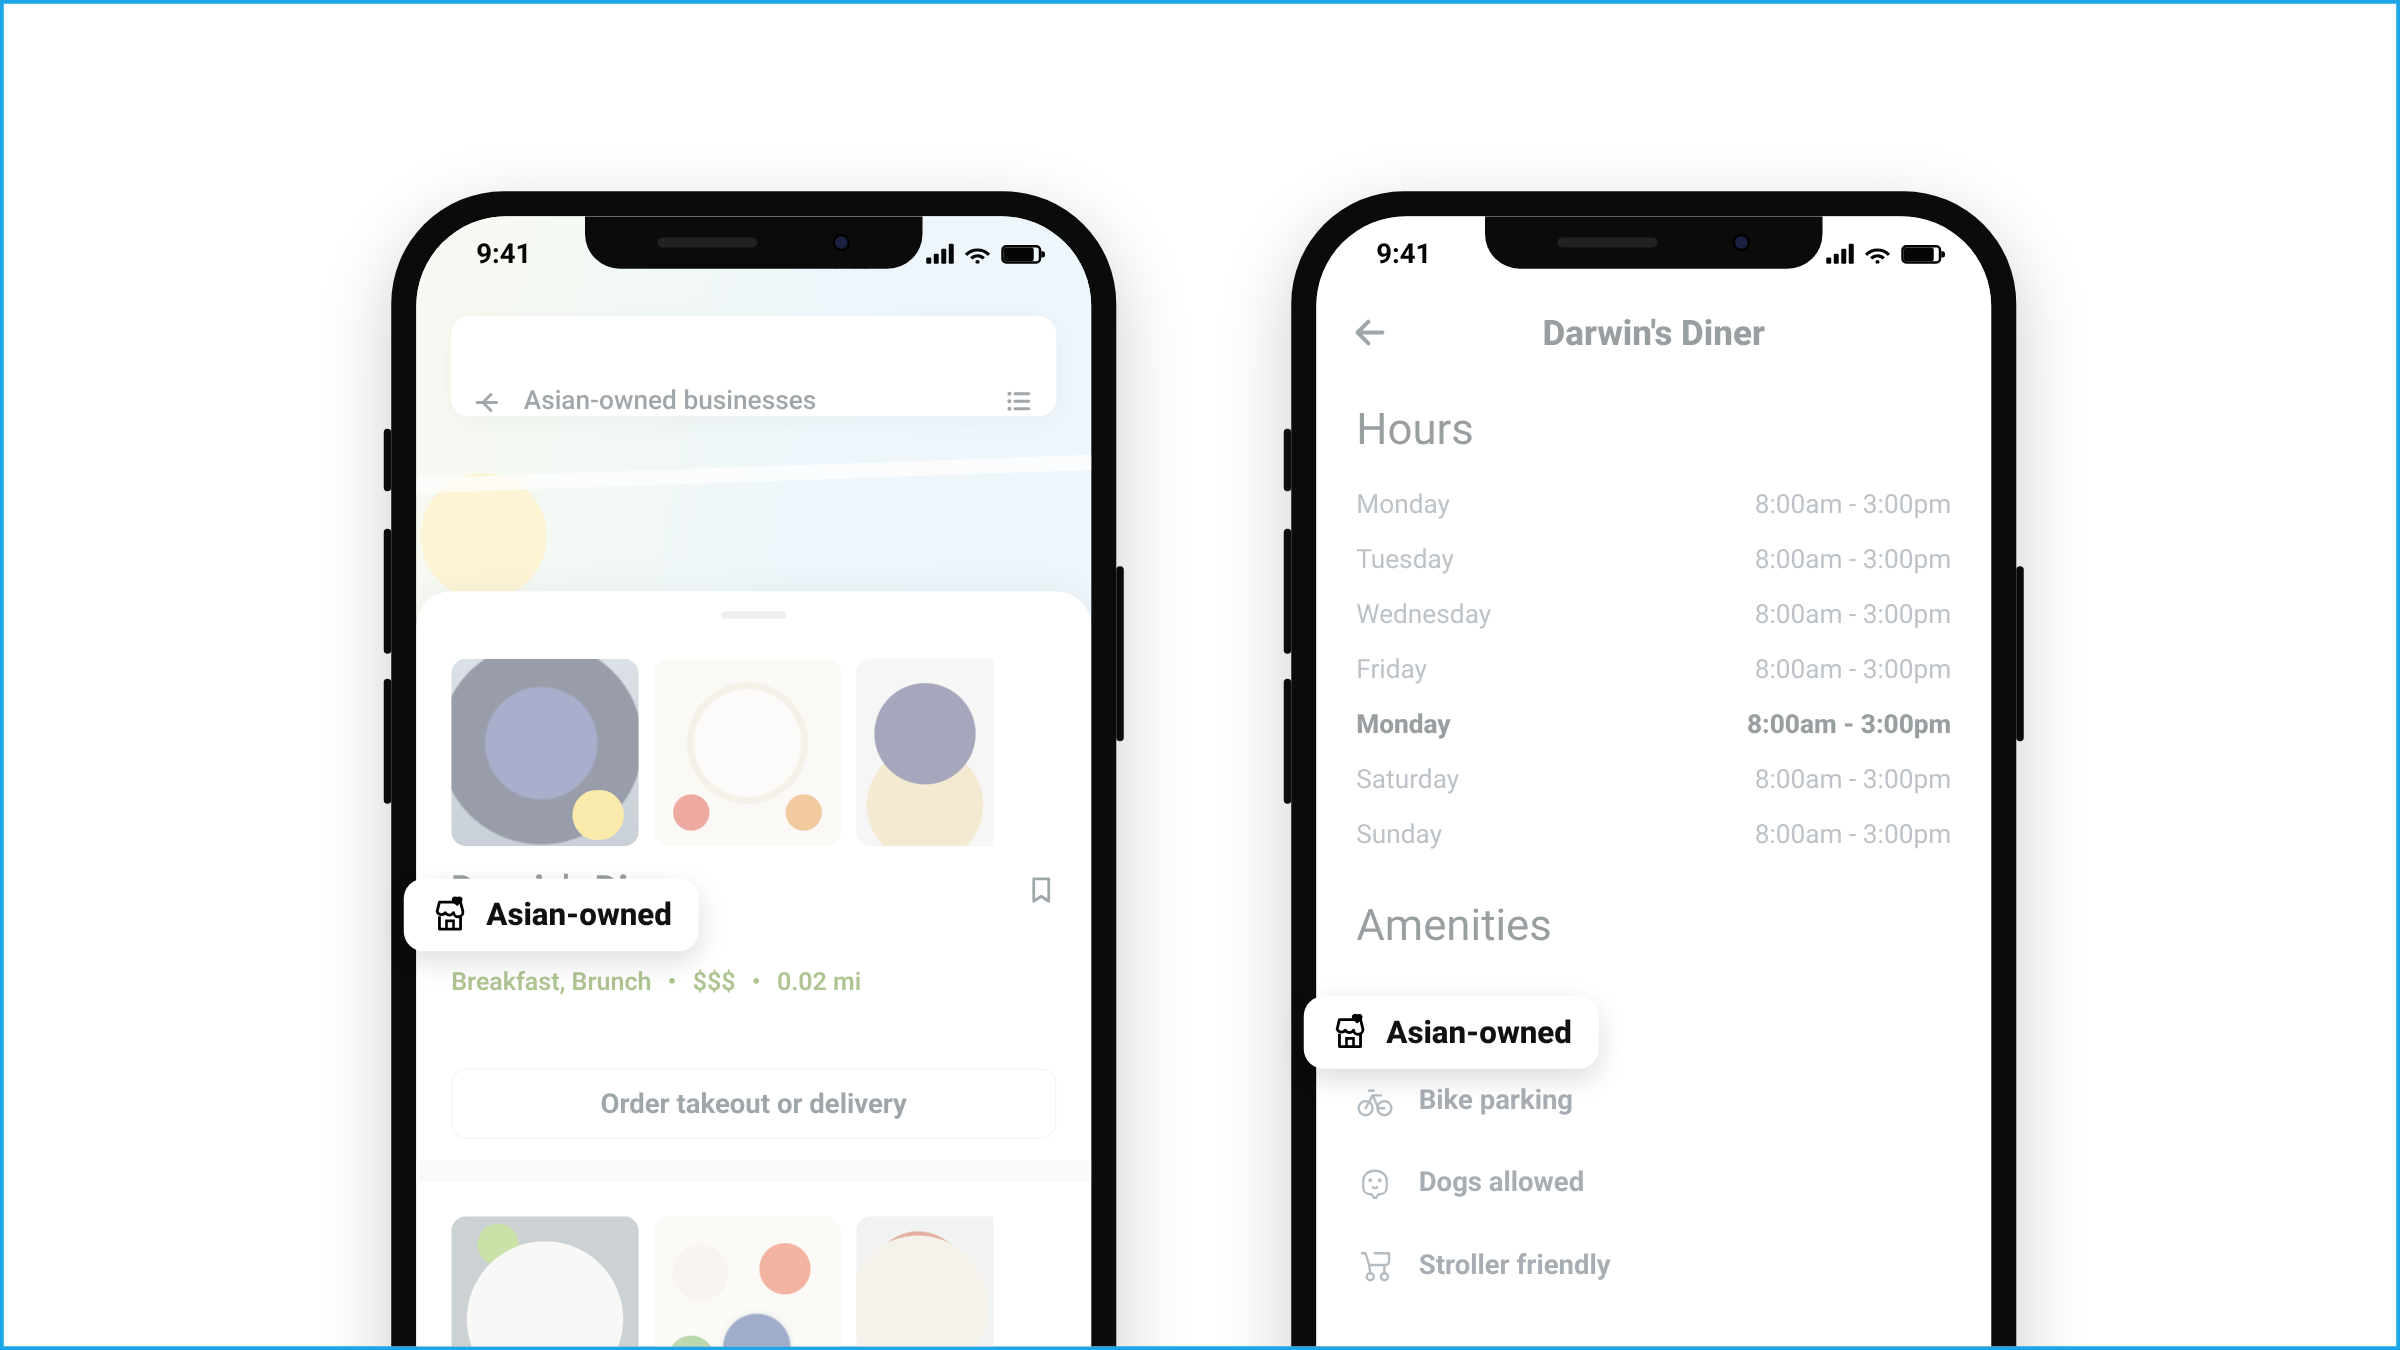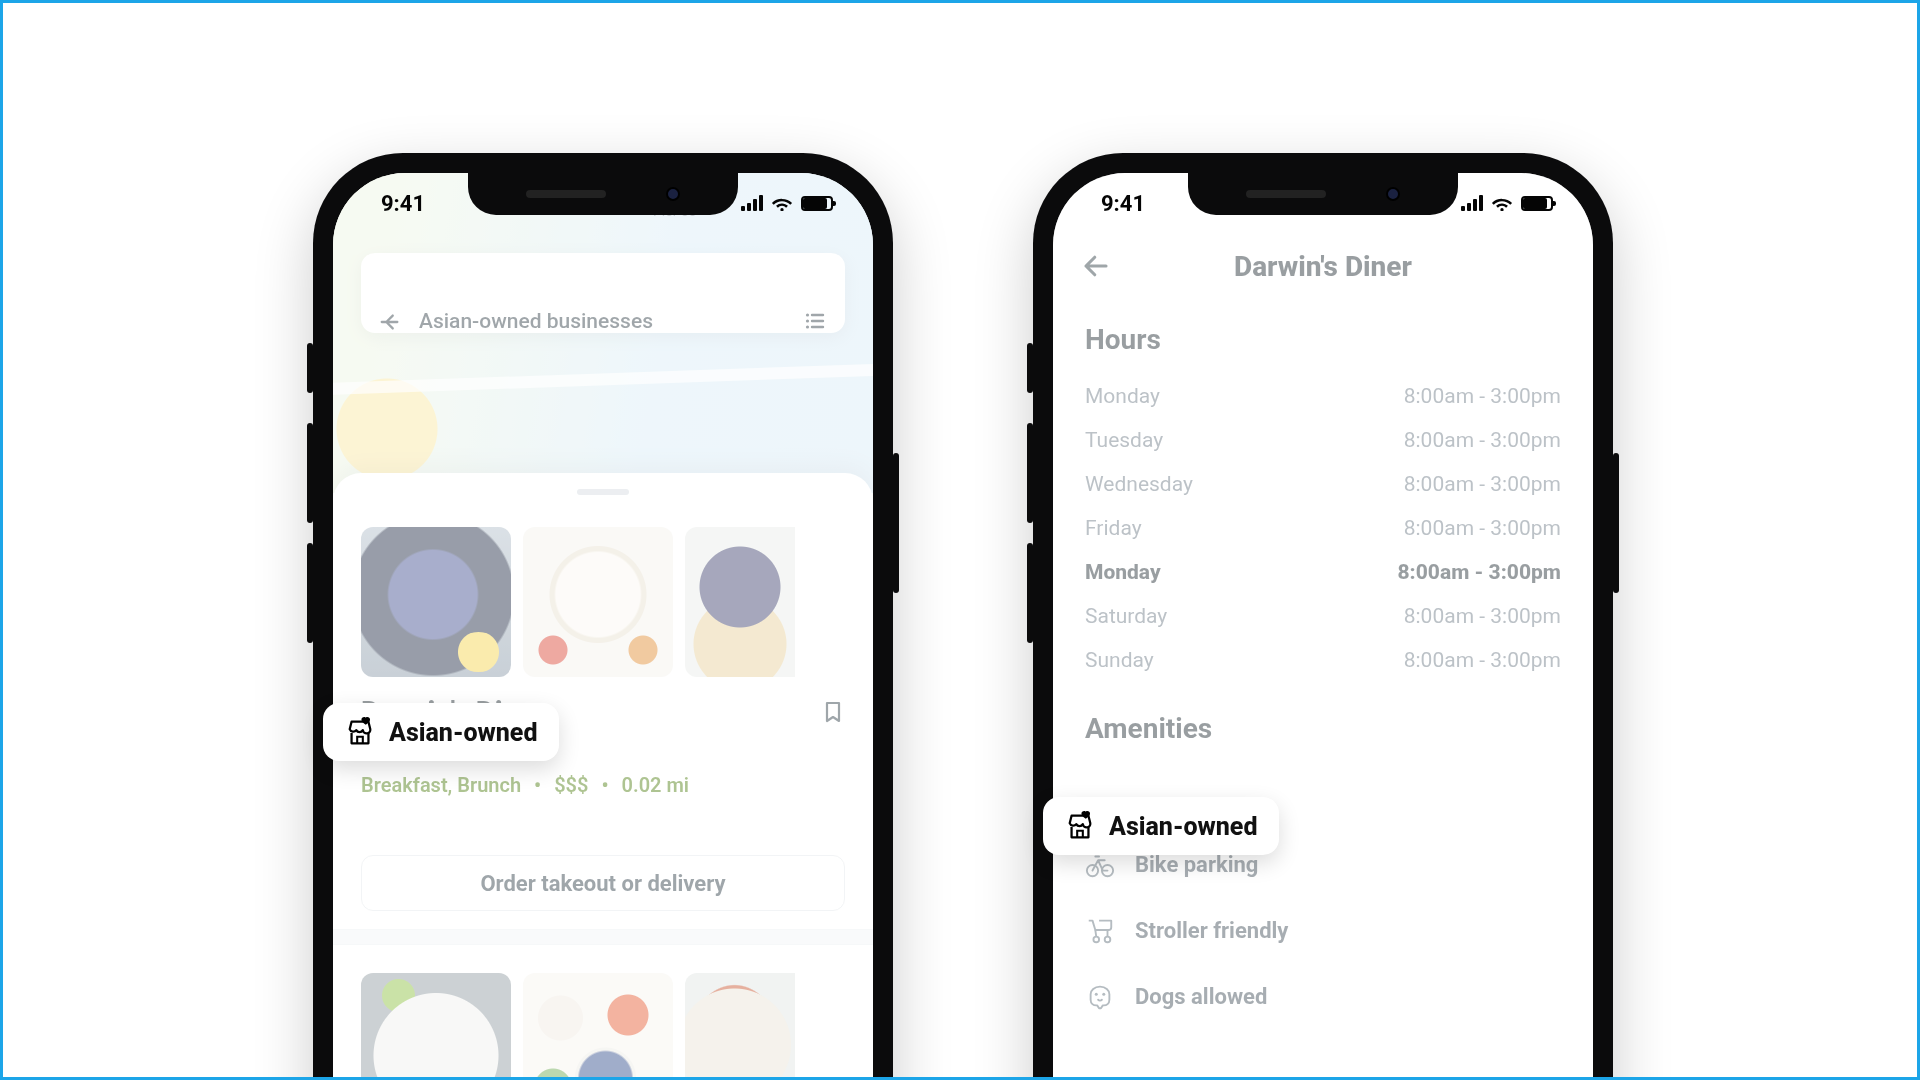--- a/index.html
+++ b/index.html
@@ -243,21 +243,21 @@
     height: 74px; margin-top: 56px;
     display: flex; align-items: center; justify-content: center;
   }
   .detail-back {
     position: absolute; left: 28px; top: 50%; transform: translateY(-50%);
     width: 30px; height: 30px; color: #2c3a42;
   }
   .detail-title { font-size: 28px; font-weight: 800; color: #1d2930; }
 
   .section { padding: 20px 32px 10px; }
-  .section h3 { font-size: 28px; font-weight: 700; color: #1d2930; margin-bottom: 18px; }
+  .section h3 { font-size: 35px; font-weight: 400; color: #1d2930; margin-bottom: 18px; }
   .hours-row {
     display: flex; justify-content: space-between; padding: 10px 0;
     font-size: 21px; color: #6b7884; font-weight: 400;
   }
   .hours-row.current { color: #1d2930; font-weight: 800; }
 
   .amenity-row {
     display: flex; align-items: center; gap: 20px; padding: 18px 0;
     font-size: 22px; color: #3d4b55; font-weight: 700;
   }
@@ -519,29 +519,29 @@
         <div class="amenity-chip-space"></div>
 
         <div class="amenity-row">
           <svg class="aicon">
               <use href="#ic-bike"></use>
             </svg>
           <span>Bike parking</span>
         </div>
         <div class="amenity-row">
           <svg class="aicon">
+              <use href="#ic-dog"></use>
+            </svg>
+          <span>Dogs allowed</span>
+        </div>
+        <div class="amenity-row">
+          <svg class="aicon">
               <use href="#ic-stroller"></use>
             </svg>
           <span>Stroller friendly</span>
-        </div>
-        <div class="amenity-row">
-          <svg class="aicon">
-              <use href="#ic-dog"></use>
-            </svg>
-          <span>Dogs allowed</span>
         </div>
       </div>
     </div>
   </div>
 
   <div class="chip chip-right">
     <span class="store-heart"><svg>
           <use href="#ic-store-heart"></use>
         </svg></span>
     <span>Asian-owned</span>

